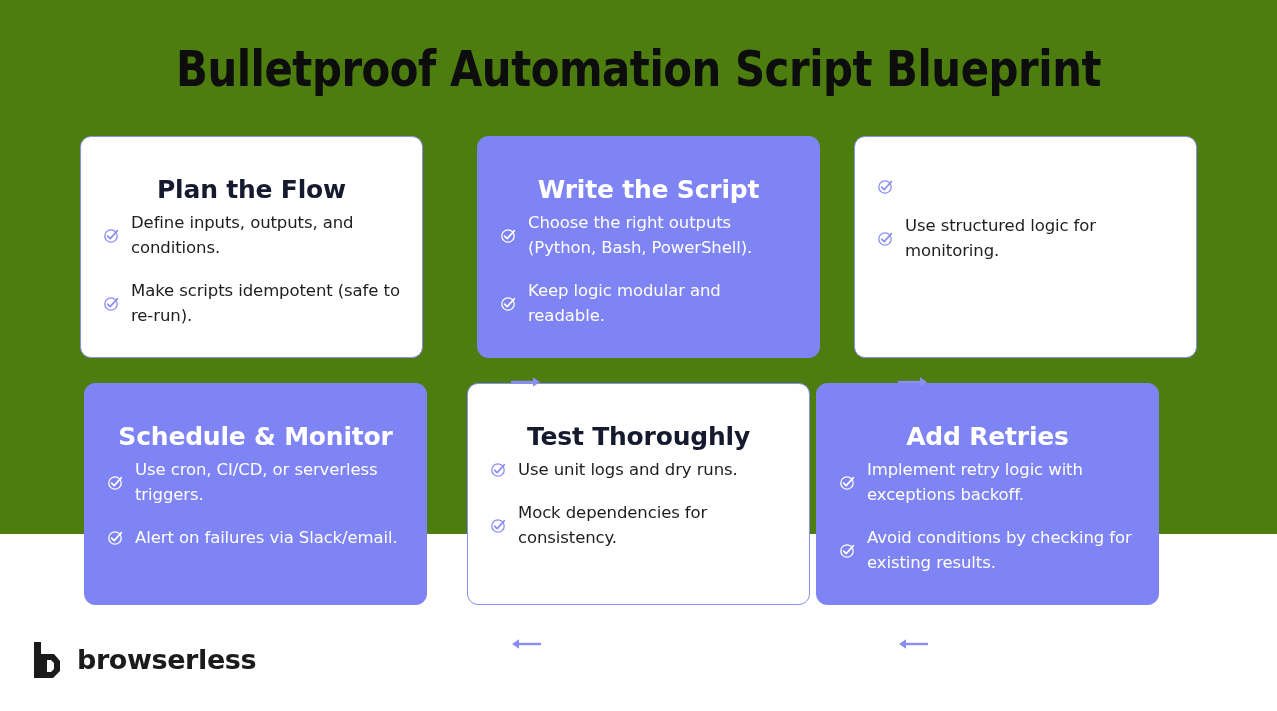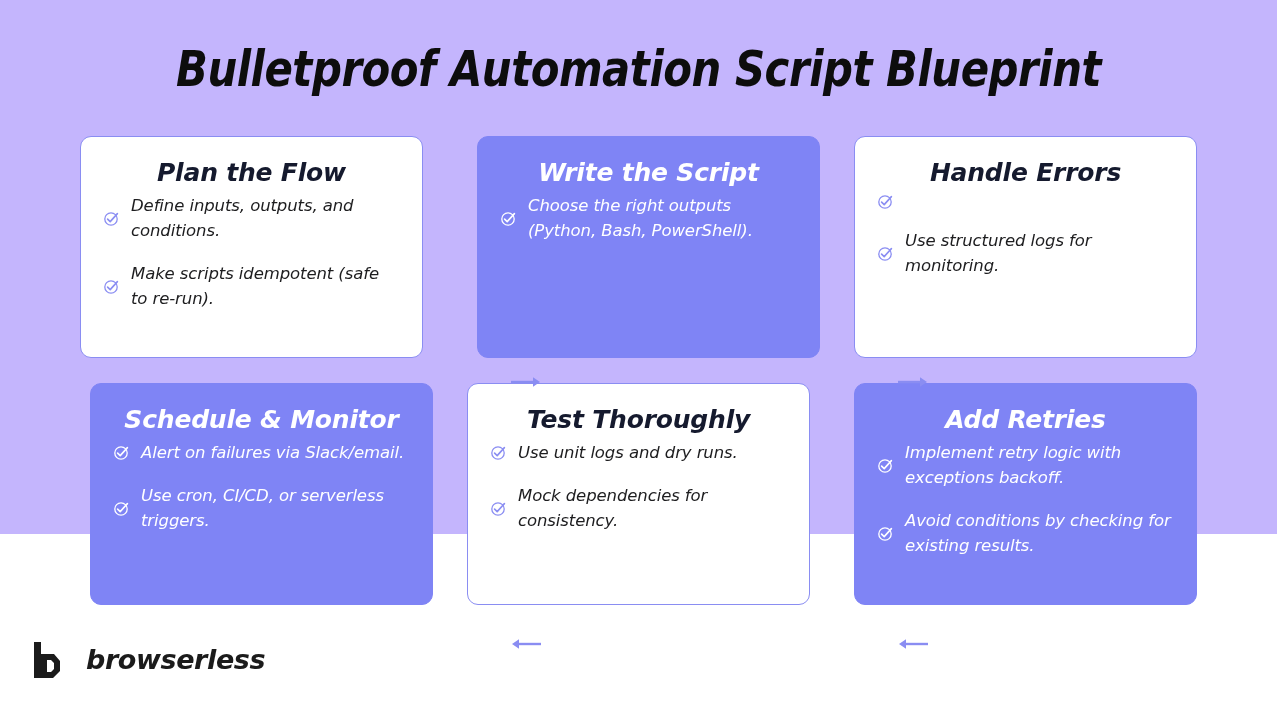--- a/index.html
+++ b/index.html
@@ -9,22 +9,21 @@
     height: 711px;
     background: #ffffff;
     font-family: "Liberation Sans", sans-serif;
     overflow: hidden;
   }
 
   .page {
     position: relative;
     width: 1277px;
     height: 534px;
-    background: #c4b5fd;
-    font-style: italic;
+    background: #4d7c0f;
   }
 
   
   .page-title {
     position: absolute;
     top: 38px;
     left: 0;
     width: 1277px;
     text-align: center;
     font-size: 50px;
@@ -44,39 +43,39 @@
     left: 80px;
     width: 1118px;
     height: 470px;
   }
 
   .card {
     position: absolute;
     width: 343px;
     height: 222px;
     border-radius: 11px;
-    padding: 20px 22px 14px 22px;
+    padding: 37px 22px 14px 22px;
   }
 
   .card.light {
     background: #ffffff;
     border: 1.4px solid #8a8df2;
   }
 
   .card.filled {
     background: #7f84f5;
     border: 1.4px solid #7f84f5;
   }
 
   .card.pos-0 { left: 0px;   top: 0px; }
   .card.pos-1 { left: 397px; top: 0px; }
   .card.pos-2 { left: 774px; top: 0px; }
-  .card.pos-3 { left: 10px;   top: 247px; }
+  .card.pos-3 { left: 4px;   top: 247px; }
   .card.pos-4 { left: 387px; top: 247px; }
-  .card.pos-5 { left: 774px; top: 247px; }
+  .card.pos-5 { left: 736px; top: 247px; }
 
   .card-title {
     text-align: center;
     font-size: 25px;
     line-height: 32px;
     font-weight: 700;
     letter-spacing: -0.2px;
     font-family: "DejaVu Sans", "Liberation Sans", sans-serif;
   }
   .card.light .card-title  { color: #151a2e; }
@@ -125,21 +124,21 @@
   .arrow.a-bot-1    { left: 431px; top: 502px; }
   .arrow.a-bot-2    { left: 818px; top: 502px; }
 
   
   .footer-logo {
     position: absolute;
     left: 32px;
     top: 640px;
     display: flex;
     align-items: center;
-    gap: 24px;
+    gap: 15px;
   }
   .logo-mark { width: 30px; height: 40px; display: block; }
   .logo-word {
     font-size: 27px;
     line-height: 30px;
     font-weight: 700;
     letter-spacing: -0.4px;
     color: #1b1b1b;
     font-family: "DejaVu Sans", "Liberation Sans", sans-serif;
   }
@@ -182,66 +181,74 @@
       <ul class="bullets">
         <li class="bullet">
           <span class="check-icon">
             <svg viewBox="0 0 17 17">
                 <circle cx="8" cy="9" r="6.2" fill="none" stroke="#ffffff" stroke-width="1.3"></circle>
                 <path d="M4.6 9.1 L7.2 11.6 L14.4 3.6" fill="none" stroke="#ffffff" stroke-width="1.6" stroke-linecap="round" stroke-linejoin="round"></path>
               </svg>
           </span>
           <span class="bullet-text">Choose the right outputs (Python, Bash, PowerShell).</span>
         </li>
+        <li class="bullet">
+          <span class="check-icon">
+            <svg viewBox="0 0 17 17">
+                <circle cx="8" cy="9" r="6.2" fill="none" stroke="#ffffff" stroke-width="1.3"></circle>
+                <path d="M4.6 9.1 L7.2 11.6 L14.4 3.6" fill="none" stroke="#ffffff" stroke-width="1.6" stroke-linecap="round" stroke-linejoin="round"></path>
+              </svg>
+          </span>
+          <span class="bullet-text">Keep logic modular and readable.</span>
+        </li>
       </ul>
     </div>
 
     <div class="card light pos-2">
-      <div class="card-title">Handle Errors</div>
-      <ul class="bullets">
-        <li class="bullet">
-          <span class="check-icon">
-            <svg viewBox="0 0 17 17">
-                <circle cx="8" cy="9" r="6.2" fill="none" stroke="#8a8df2" stroke-width="1.3"></circle>
-                <path d="M4.6 9.1 L7.2 11.6 L14.4 3.6" fill="none" stroke="#8a8df2" stroke-width="1.6" stroke-linecap="round" stroke-linejoin="round"></path>
-              </svg>
-          </span>
-        </li>
-        <li class="bullet">
-          <span class="check-icon">
-            <svg viewBox="0 0 17 17">
-                <circle cx="8" cy="9" r="6.2" fill="none" stroke="#8a8df2" stroke-width="1.3"></circle>
-                <path d="M4.6 9.1 L7.2 11.6 L14.4 3.6" fill="none" stroke="#8a8df2" stroke-width="1.6" stroke-linecap="round" stroke-linejoin="round"></path>
-              </svg>
-          </span>
-          <span class="bullet-text">Use structured logs for monitoring.</span>
+      <ul class="bullets">
+        <li class="bullet">
+          <span class="check-icon">
+            <svg viewBox="0 0 17 17">
+                <circle cx="8" cy="9" r="6.2" fill="none" stroke="#8a8df2" stroke-width="1.3"></circle>
+                <path d="M4.6 9.1 L7.2 11.6 L14.4 3.6" fill="none" stroke="#8a8df2" stroke-width="1.6" stroke-linecap="round" stroke-linejoin="round"></path>
+              </svg>
+          </span>
+        </li>
+        <li class="bullet">
+          <span class="check-icon">
+            <svg viewBox="0 0 17 17">
+                <circle cx="8" cy="9" r="6.2" fill="none" stroke="#8a8df2" stroke-width="1.3"></circle>
+                <path d="M4.6 9.1 L7.2 11.6 L14.4 3.6" fill="none" stroke="#8a8df2" stroke-width="1.6" stroke-linecap="round" stroke-linejoin="round"></path>
+              </svg>
+          </span>
+          <span class="bullet-text">Use structured logic for monitoring.</span>
         </li>
       </ul>
     </div>
 
     <div class="card filled pos-3">
       <div class="card-title">Schedule &amp; Monitor</div>
       <ul class="bullets">
         <li class="bullet">
           <span class="check-icon">
             <svg viewBox="0 0 17 17">
                 <circle cx="8" cy="9" r="6.2" fill="none" stroke="#ffffff" stroke-width="1.3"></circle>
                 <path d="M4.6 9.1 L7.2 11.6 L14.4 3.6" fill="none" stroke="#ffffff" stroke-width="1.6" stroke-linecap="round" stroke-linejoin="round"></path>
               </svg>
           </span>
+          <span class="bullet-text">Use cron, CI/CD, or serverless triggers.</span>
+        </li>
+        <li class="bullet">
+          <span class="check-icon">
+            <svg viewBox="0 0 17 17">
+                <circle cx="8" cy="9" r="6.2" fill="none" stroke="#ffffff" stroke-width="1.3"></circle>
+                <path d="M4.6 9.1 L7.2 11.6 L14.4 3.6" fill="none" stroke="#ffffff" stroke-width="1.6" stroke-linecap="round" stroke-linejoin="round"></path>
+              </svg>
+          </span>
           <span class="bullet-text">Alert on failures via Slack/email.</span>
-        </li>
-        <li class="bullet">
-          <span class="check-icon">
-            <svg viewBox="0 0 17 17">
-                <circle cx="8" cy="9" r="6.2" fill="none" stroke="#ffffff" stroke-width="1.3"></circle>
-                <path d="M4.6 9.1 L7.2 11.6 L14.4 3.6" fill="none" stroke="#ffffff" stroke-width="1.6" stroke-linecap="round" stroke-linejoin="round"></path>
-              </svg>
-          </span>
-          <span class="bullet-text">Use cron, CI/CD, or serverless triggers.</span>
         </li>
       </ul>
     </div>
 
     <div class="card light pos-4">
       <div class="card-title">Test Thoroughly</div>
       <ul class="bullets">
         <li class="bullet">
           <span class="check-icon">
             <svg viewBox="0 0 17 17">

